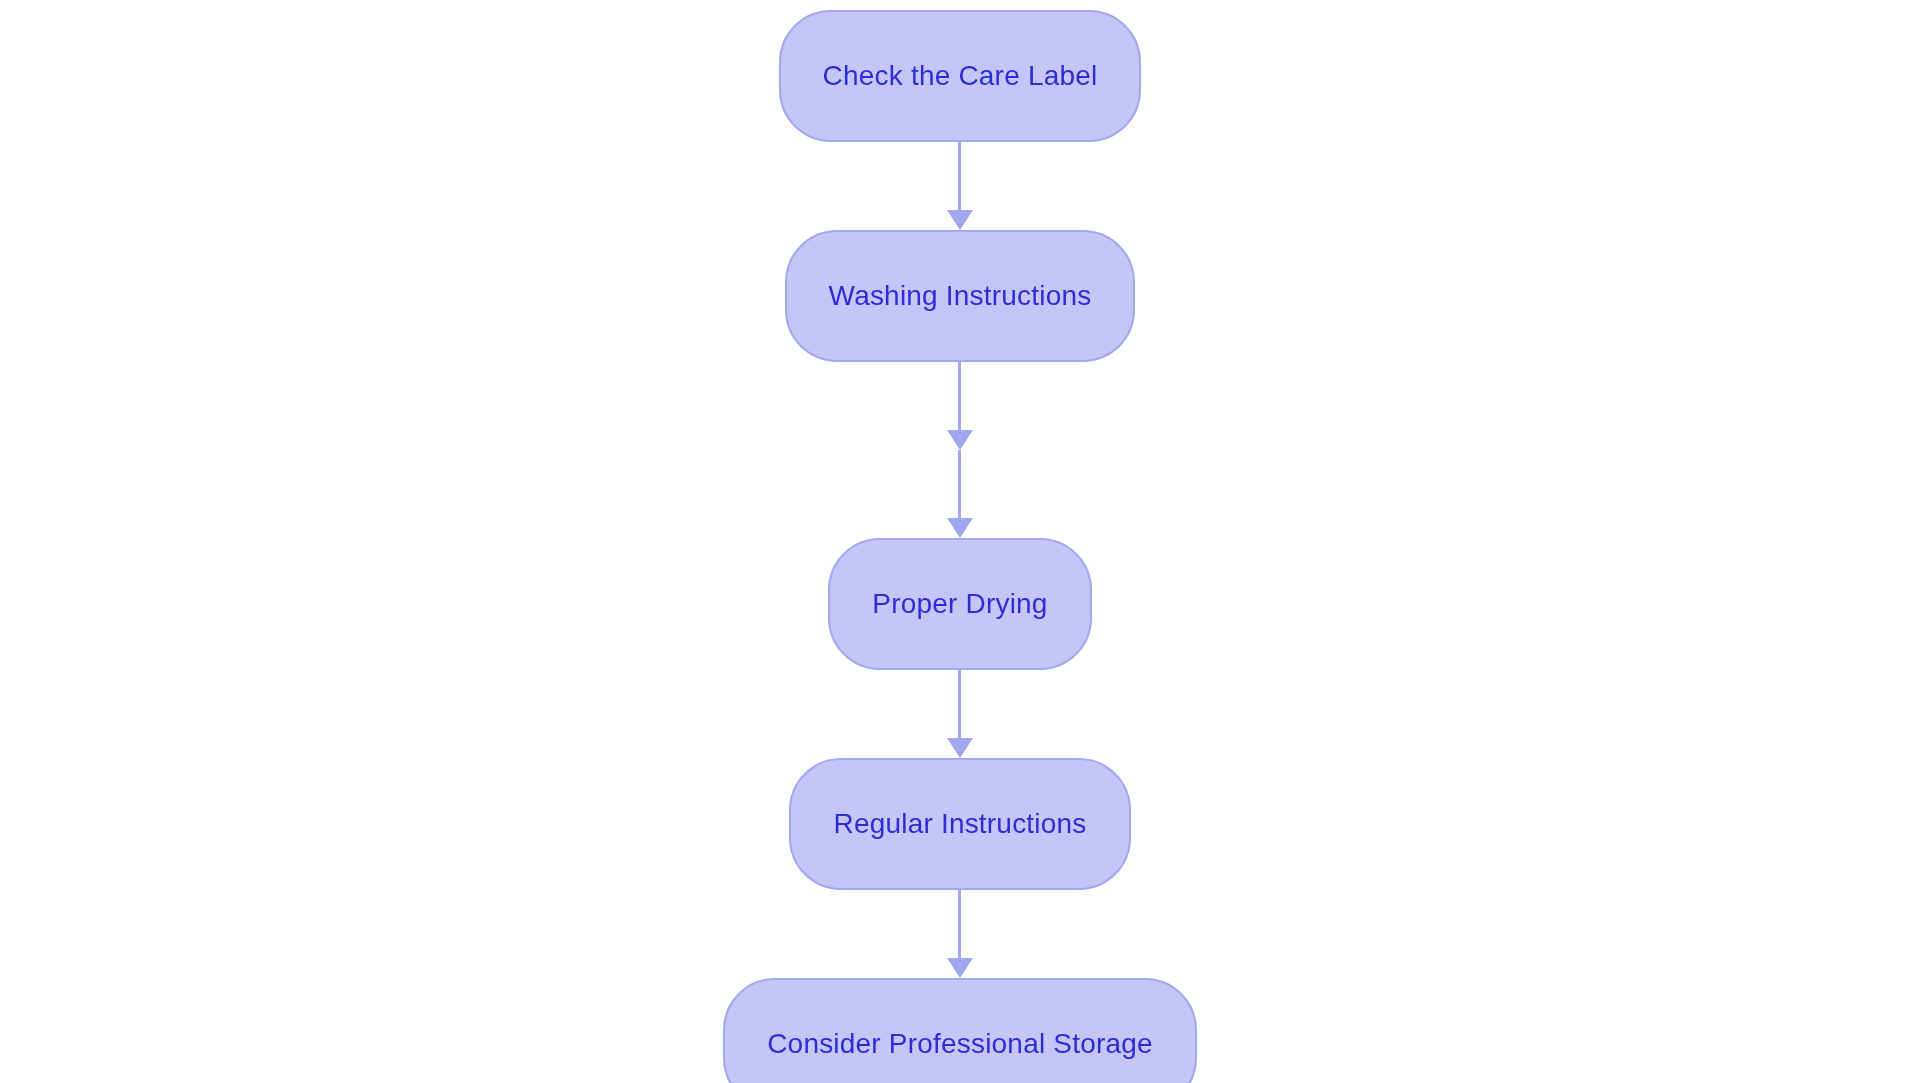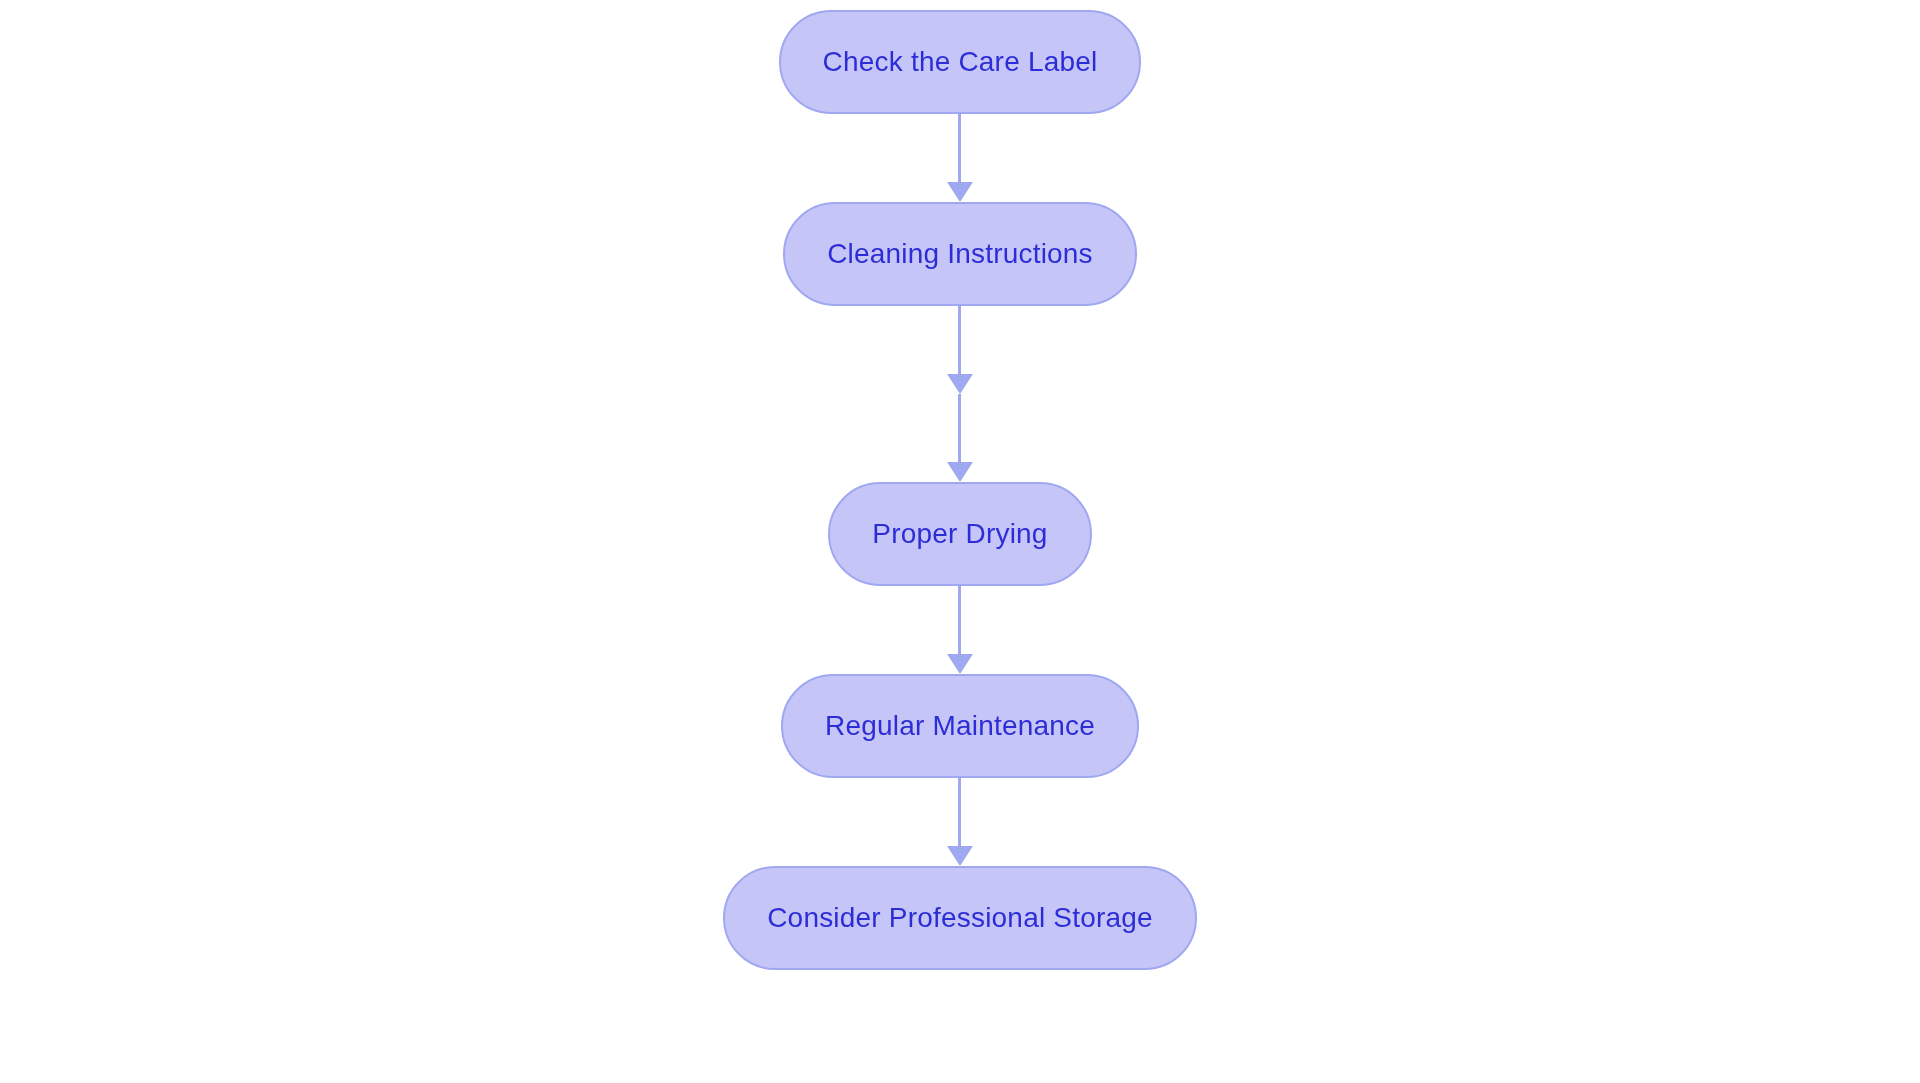--- a/index.html
+++ b/index.html
@@ -26,21 +26,21 @@
 
   .flow-column {
     display: flex;
     flex-direction: column;
     align-items: center;
     margin-top: 10px;
   }
 
   .flow-node {
     box-sizing: border-box;
-    height: 104px;
+    height: 132px;
     border-radius: 52px;
     background: #c5c6f7;
     border: 2px solid #9fa8f0;
     color: #2d2dd8;
     font-size: 28px;
     font-family: "Liberation Sans", sans-serif;
     font-weight: 400;
     letter-spacing: 0.2px;
     display: flex;
     align-items: center;
@@ -86,21 +86,21 @@
     <div class="flow-node">
       <span class="flow-node-label">Check the Care Label</span>
     </div>
 
     <div class="flow-connector">
       <div class="connector-stem"></div>
       <div class="connector-head"></div>
     </div>
 
     <div class="flow-node">
-      <span class="flow-node-label">Cleaning Instructions</span>
+      <span class="flow-node-label">Washing Instructions</span>
     </div>
 
     <div class="flow-connector">
       <div class="connector-stem"></div>
       <div class="connector-head"></div>
     </div>
 
 
     <div class="flow-connector">
       <div class="connector-stem"></div>
@@ -110,21 +110,21 @@
     <div class="flow-node">
       <span class="flow-node-label">Proper Drying</span>
     </div>
 
     <div class="flow-connector">
       <div class="connector-stem"></div>
       <div class="connector-head"></div>
     </div>
 
     <div class="flow-node">
-      <span class="flow-node-label">Regular Maintenance</span>
+      <span class="flow-node-label">Regular Instructions</span>
     </div>
 
     <div class="flow-connector">
       <div class="connector-stem"></div>
       <div class="connector-head"></div>
     </div>
 
     <div class="flow-node">
       <span class="flow-node-label">Consider Professional Storage</span>
     </div>

